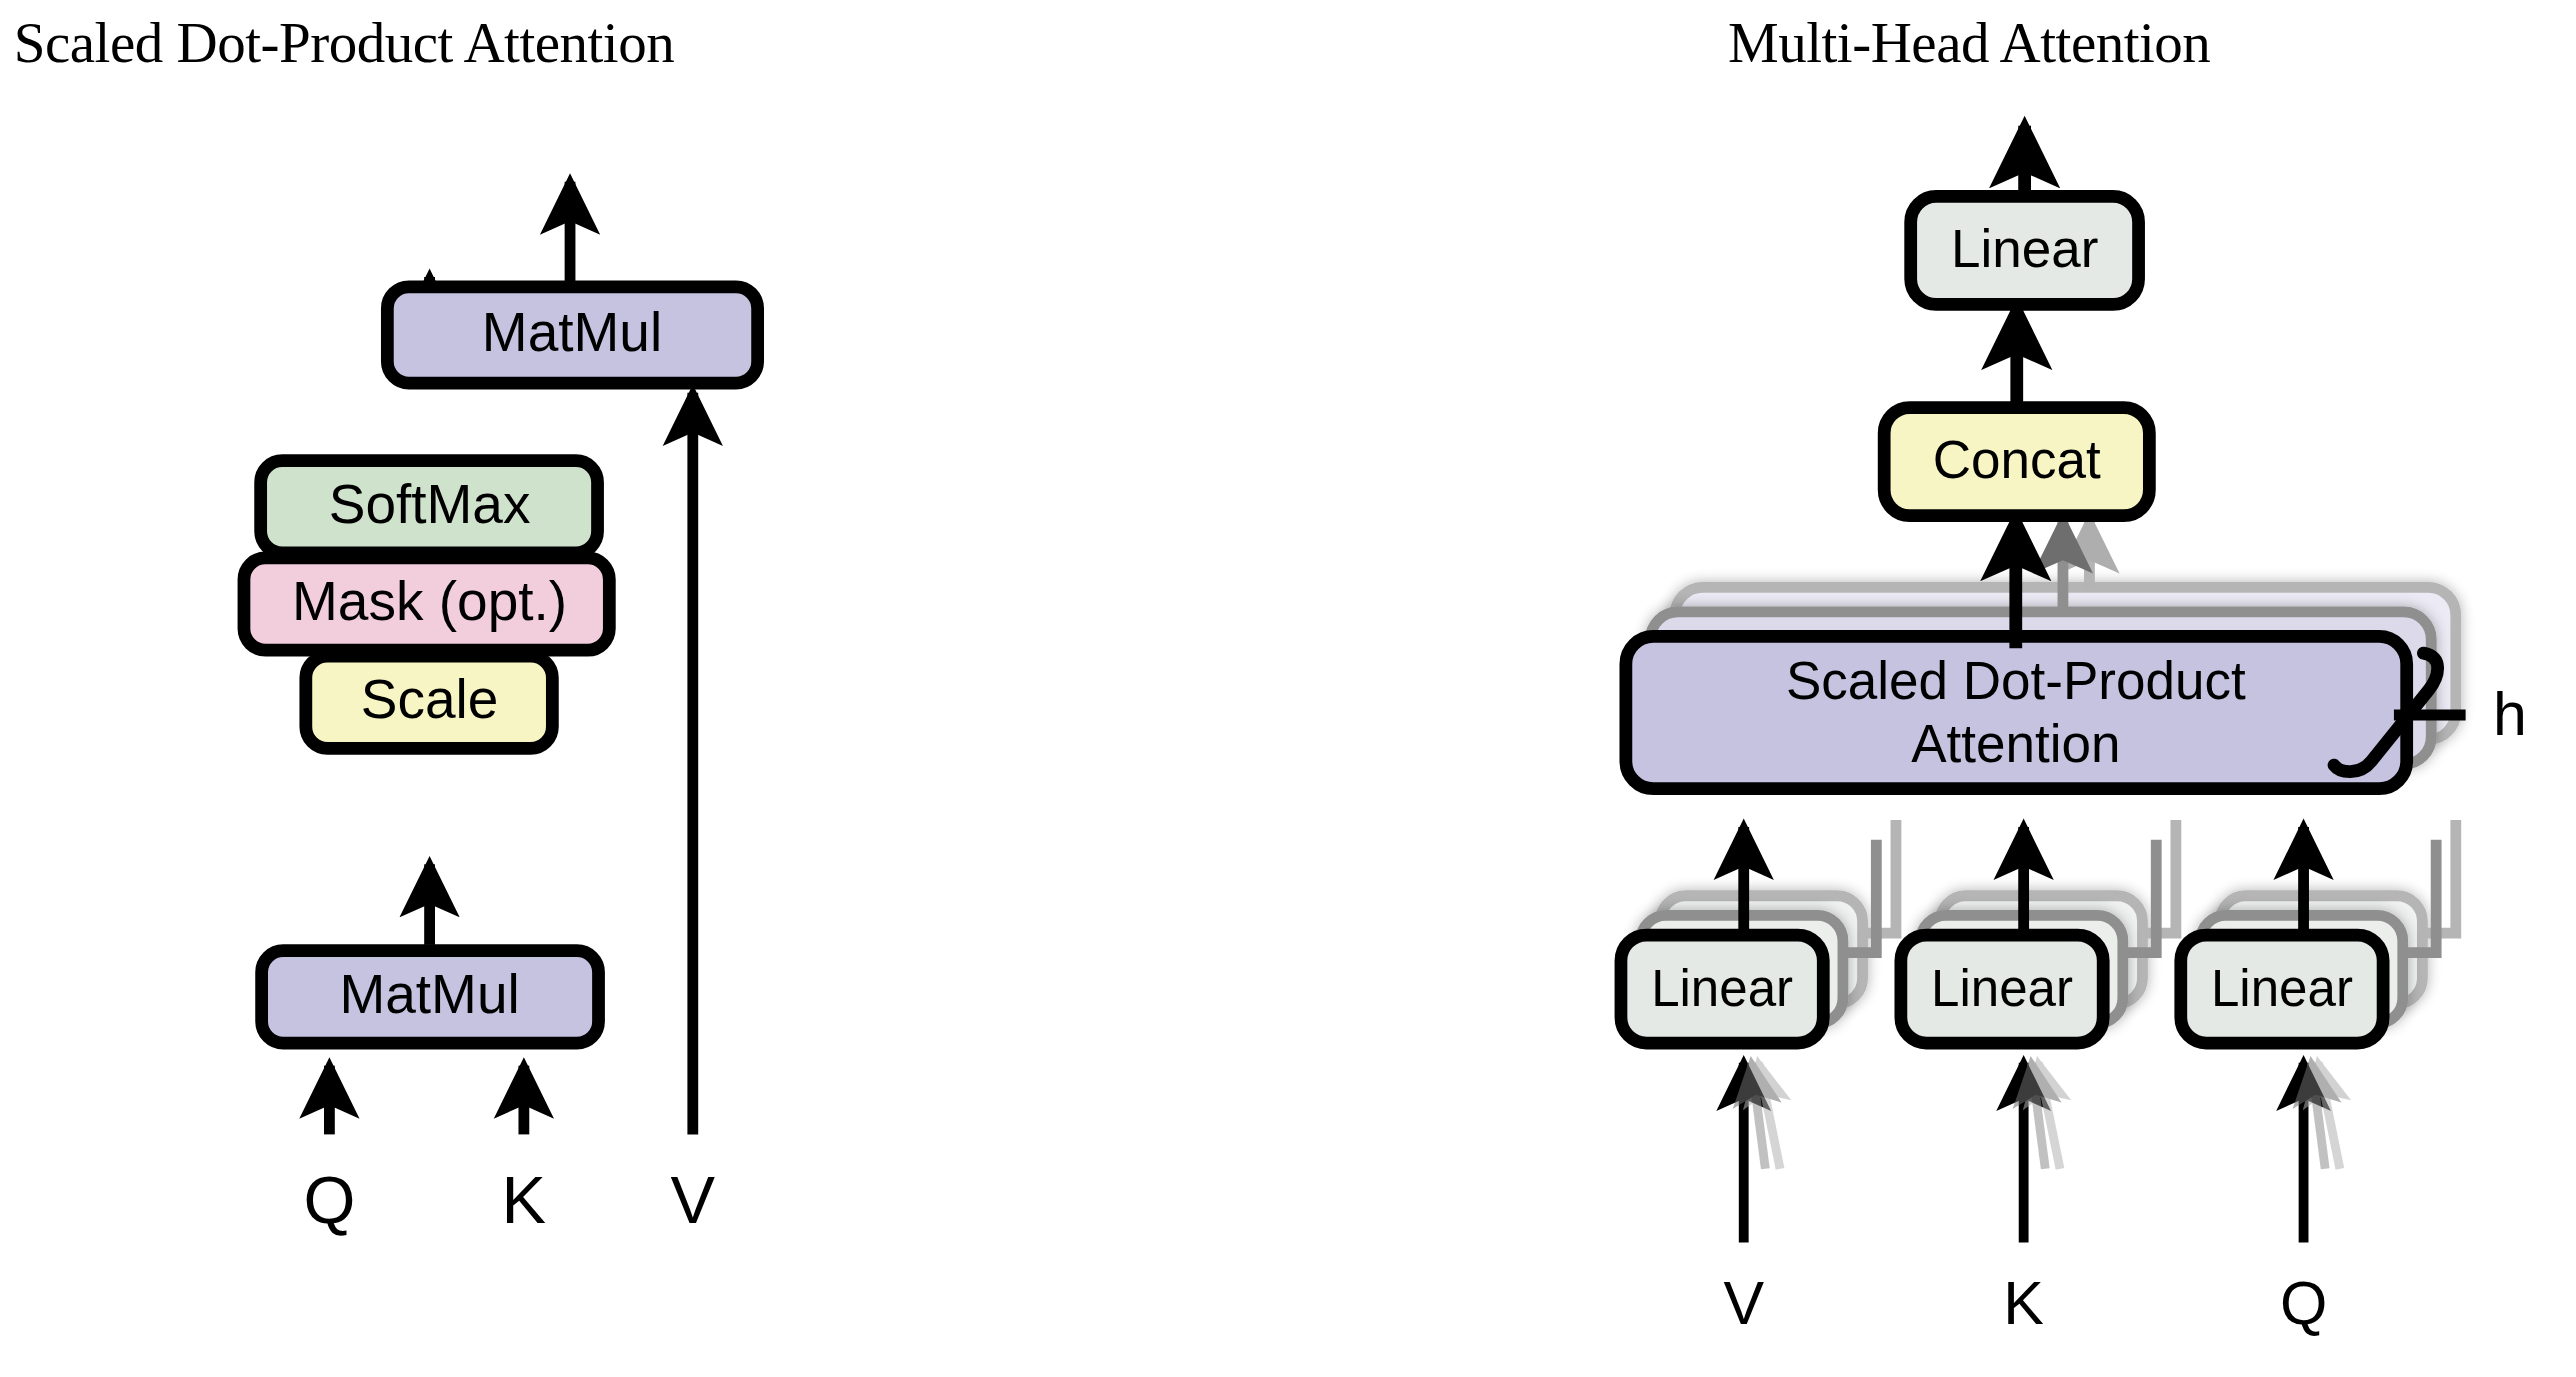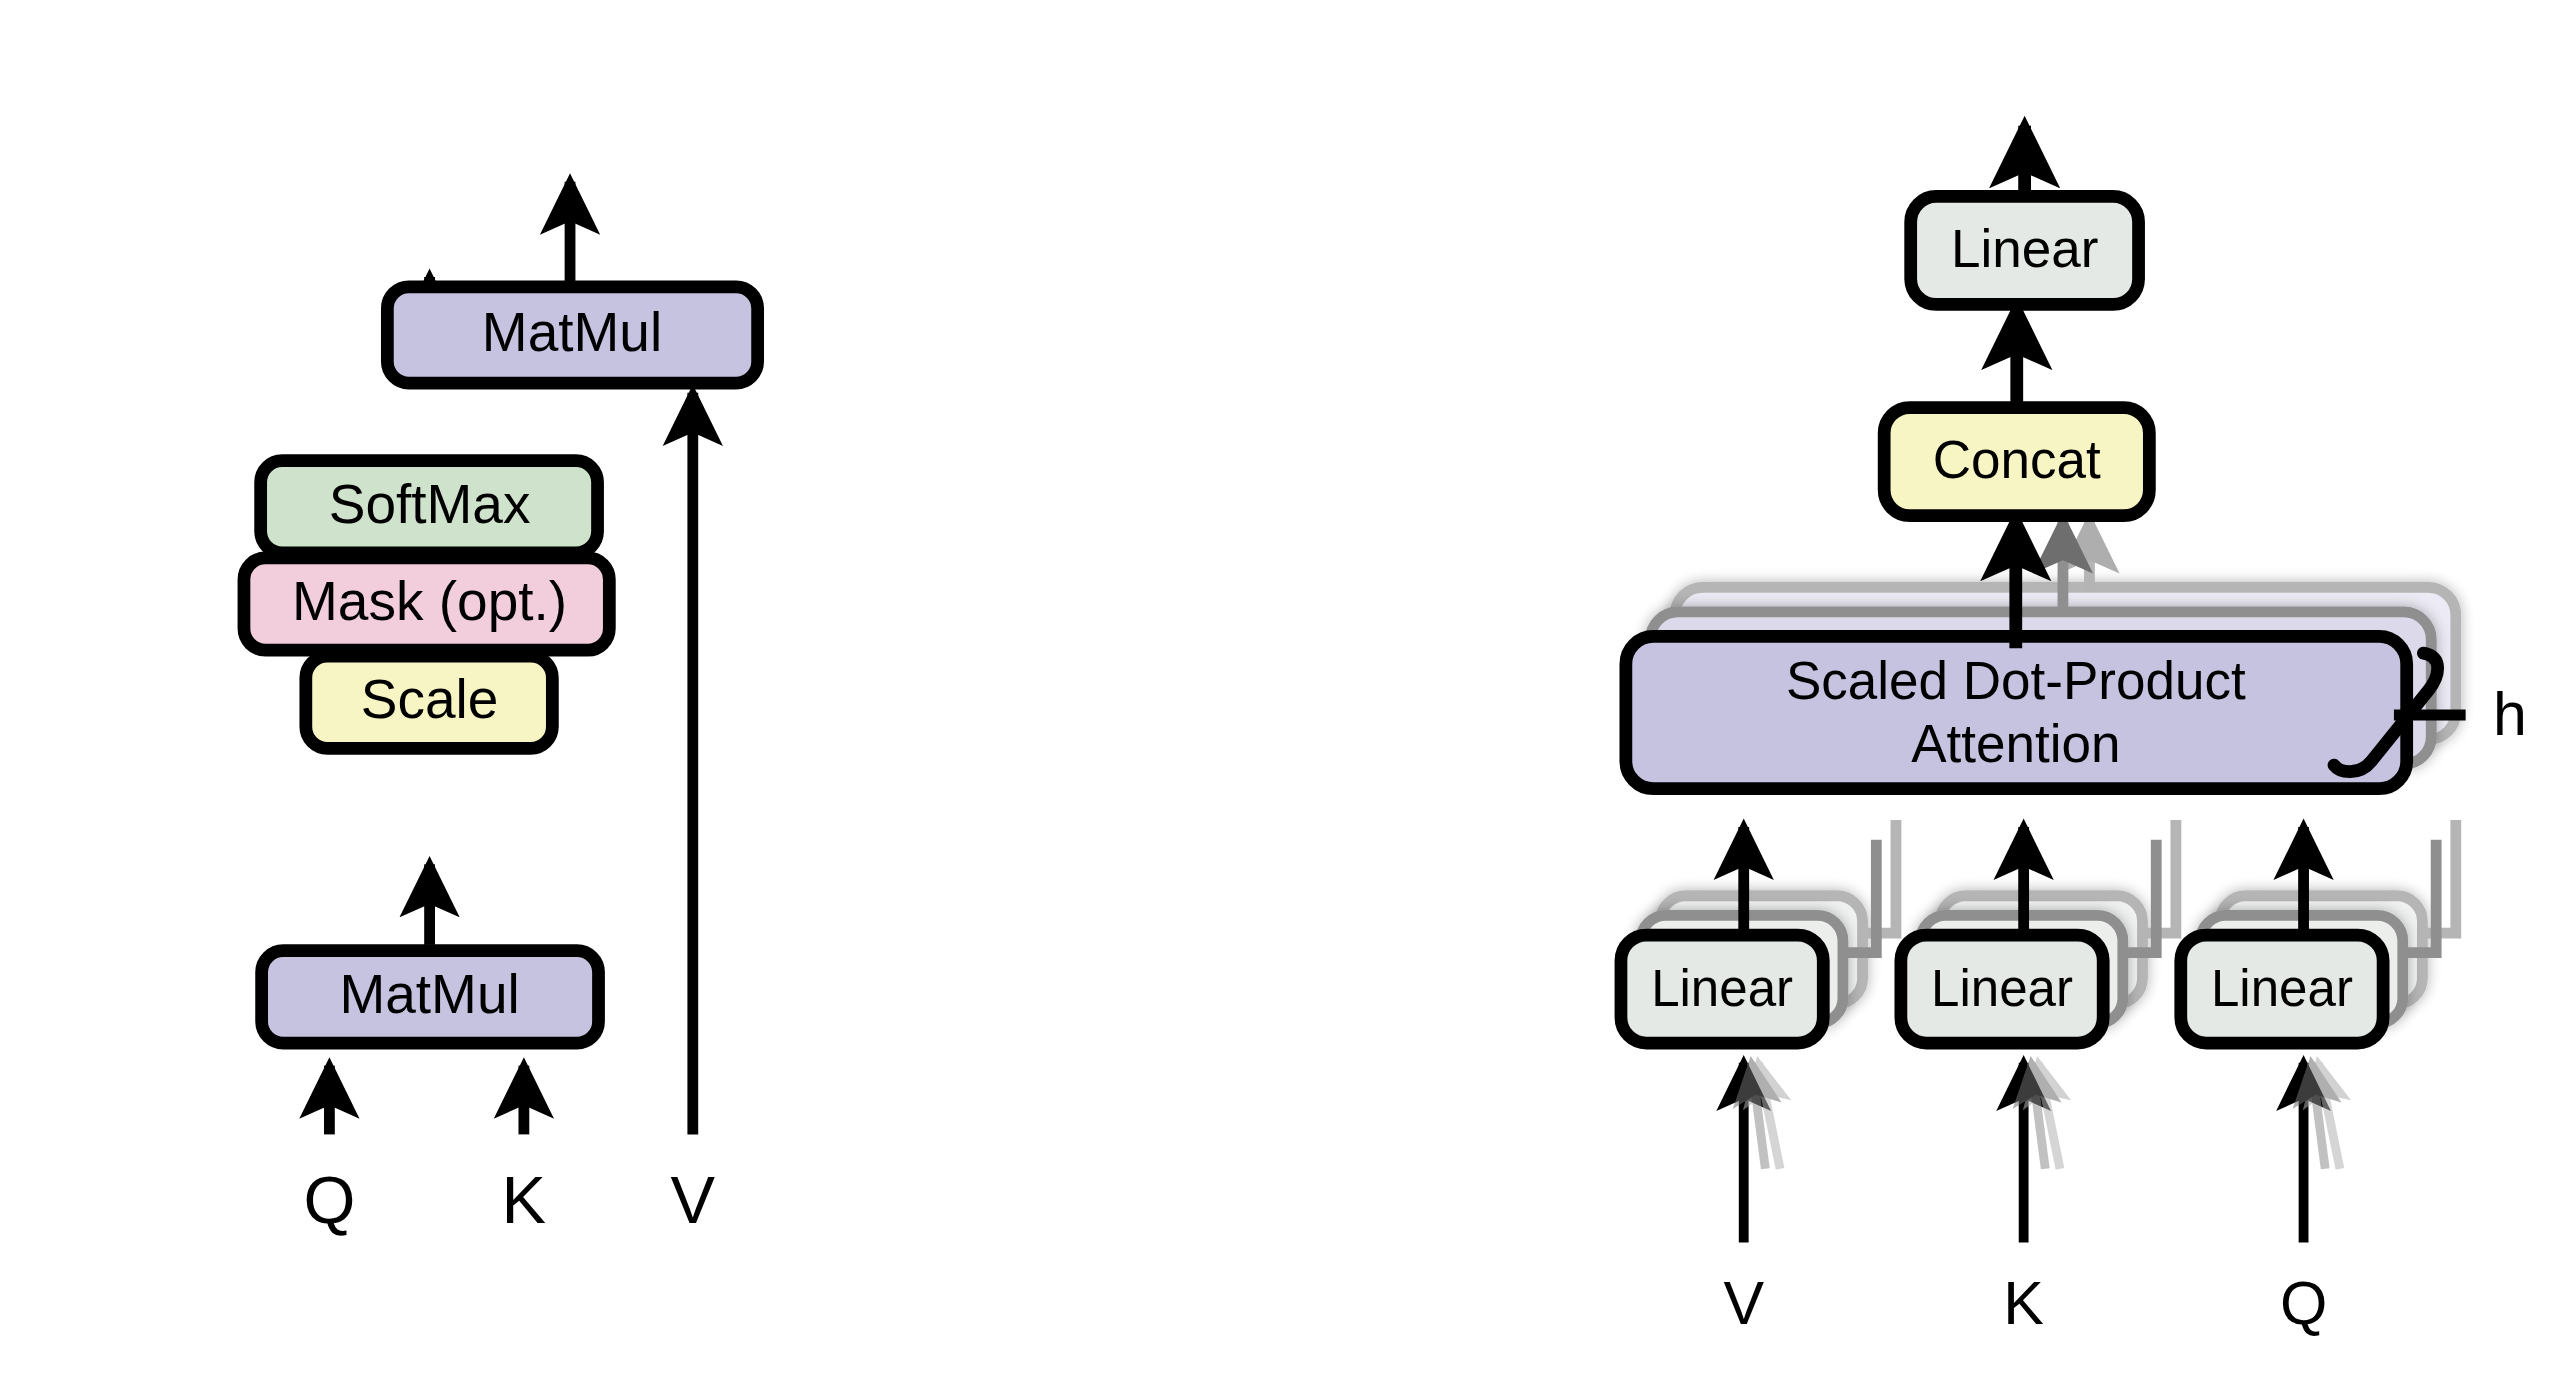--- a/index.html
+++ b/index.html
@@ -32,21 +32,23 @@
   #title-left  { left: 13.8px;  top: 9.8px; }
   #title-right { left: 1728px; top: 9.8px; }
   svg { display: block; }
   text { font-family: "Liberation Sans", sans-serif; fill: #000; }
 </style>
 </head>
 <body>
 
 <div id="figure">
 
-
+  <div class="title" id="title-left">Scaled Dot-Product Attention</div>
+
+  <div class="title" id="title-right">Multi-Head Attention</div>
 
   <svg width="2576" height="1377" viewBox="0 0 2622 1402">
     <defs>
       <marker id="arrowBlack" viewBox="0 0 12 12" refX="9.5" refY="6" markerWidth="6.2" markerHeight="6.2" orient="auto-start-reverse">
         <path d="M 0 0.6 L 11 6 L 0 11.4 L 2.4 6 Z" fill="#000000"></path>
       </marker>
       <marker id="arrowMid" viewBox="0 0 12 12" refX="9.5" refY="6" markerWidth="6.2" markerHeight="6.2" orient="auto-start-reverse">
         <path d="M 0 0.6 L 11 6 L 0 11.4 L 2.4 6 Z" fill="#6e6e6e"></path>
       </marker>
       <marker id="arrowBack" viewBox="0 0 12 12" refX="9.5" refY="6" markerWidth="6.2" markerHeight="6.2" orient="auto-start-reverse">

